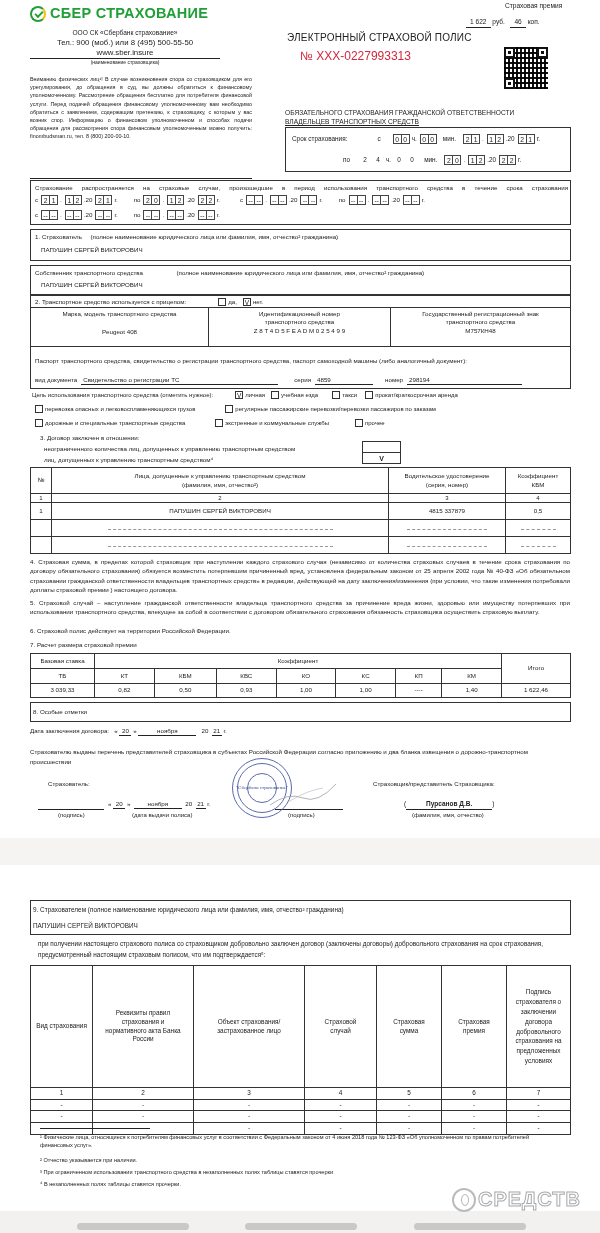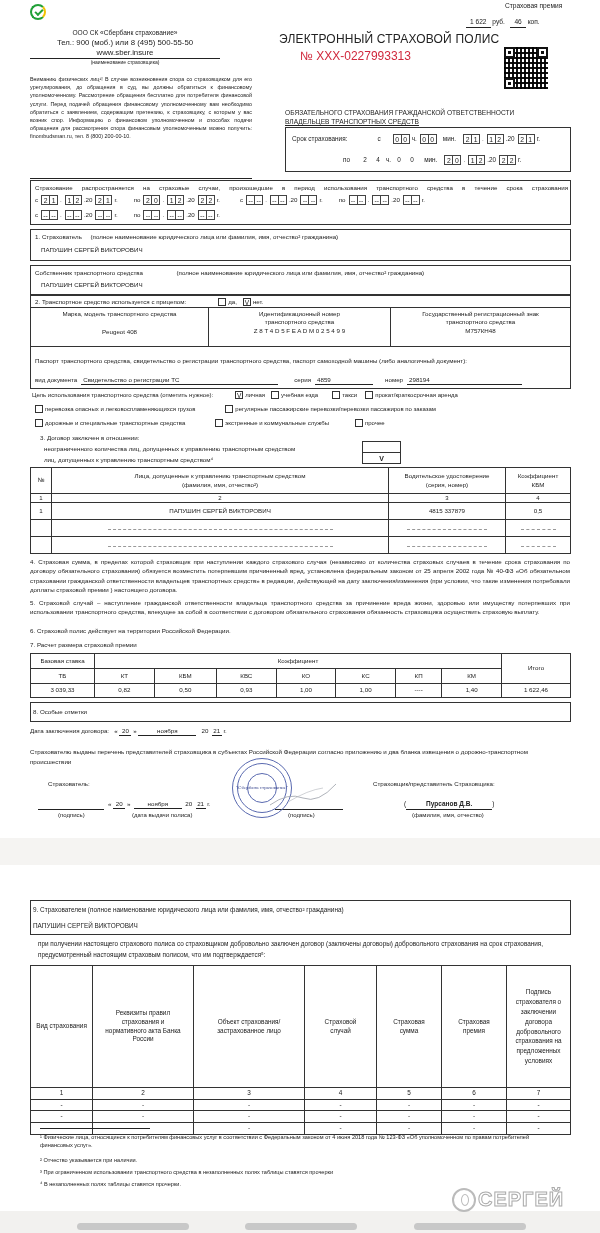--- a/index.html
+++ b/index.html
@@ -11,21 +11,21 @@
 .logo-text{font-size:14.5px;font-weight:bold;color:#21a038;letter-spacing:0.3px}
 .ins-info{left:30px;top:29px;width:190px;text-align:center;font-size:6.6px;line-height:1.3}
 .ins-info .ph{font-size:7.8px}
 .ins-info .www{font-size:7.8px;border-bottom:1px solid #222;width:190px;margin:0 auto}
 .ins-info .cap{font-size:5px}
 .notice{left:30px;top:75px;width:222px;text-align:justify;font-size:5.4px;line-height:1.52}
 .hr1{left:30px;top:178px;width:222px;border-top:1px solid #222}
 .prem-label{left:505px;top:2px;font-size:6.6px}
 .prem-amt{left:466px;top:18px;font-size:6.6px}
 .prem-amt span.u{border-bottom:1px solid #222;display:inline-block;padding:0 4px}
-.title{left:279px;top:31px;font-size:12px;letter-spacing:0.2px}
+.title{left:287px;top:31px;font-size:10px;letter-spacing:0.2px}
 .polno{left:300px;top:48px;font-size:12px;color:#d0283c}
 .qr{left:504px;top:47px;width:44px;height:42px;background-image:repeating-linear-gradient(90deg,#111 0 2px,#fff 2px 4px),repeating-linear-gradient(0deg,#111 0 2px,#fff 2px 5px);background-blend-mode:multiply;position:absolute}
 .qr .f{position:absolute;width:11px;height:11px;border:2.5px solid #111;background:#fff}
 .qr .f:after{content:"";position:absolute;left:2px;top:2px;width:2.5px;height:2.5px;background:#111}
 .osago{left:285px;top:108px;font-size:6.6px;line-height:1.4;width:260px}
 .box{border:1px solid #333;position:absolute}
 .cell{display:inline-block;width:9px;height:10px;border:1px solid #444;text-align:center;font-size:6.8px;line-height:9px;margin-right:-1px;vertical-align:middle}
 .cells{display:inline-flex;vertical-align:middle}
 .row{display:flex;align-items:center;gap:3px;white-space:nowrap}
 .lbl{font-size:6.4px}
@@ -46,20 +46,21 @@
 .watermark{left:452px;top:1186px;display:flex;align-items:center;gap:2px;position:absolute}
 .watermark .o{width:24px;height:24px;border:2px solid #bbb;border-radius:50%;position:relative}
 .watermark .o:after{content:"";position:absolute;left:7px;top:4px;width:6px;height:10px;border:1.5px solid #bbb;border-radius:50%}
 .watermark .w{font-size:20px;font-weight:bold;color:#fff;-webkit-text-stroke:1px #aaa;letter-spacing:1px}
 </style>
 </head>
 <body>
 
 <div class="abs logo">
   <span class="logo-mark"></span>
+  <span class="logo-text">СБЕР СТРАХОВАНИЕ</span>
 </div>
 <div class="abs ins-info">
   <div>ООО СК «Сбербанк страхование»</div>
   <div class="ph">Тел.: 900 (моб.) или 8 (495) 500-55-50</div>
   <div class="www">www.sber.insure</div>
   <div class="cap">(наименование страховщика)</div>
 </div>
 <div class="abs notice">Вниманию физических лиц¹! В случае возникновения спора со страховщиком для его урегулирования, до обращения в суд, вы должны обратиться к финансовому уполномоченному. Рассмотрение обращения бесплатно для потребителя финансовой услуги. Перед подачей обращения финансовому уполномоченному вам необходимо обратиться с заявлением, содержащим претензию, к страховщику, с которым у вас возник спор. Информацию о финансовом уполномоченном и способах подачи обращения для рассмотрения спора финансовым уполномоченным можно получить: finombudsman.ru, тел. 8 (800) 200-00-10.</div>
 <div class="abs hr1"></div>
 
@@ -515,14 +516,14 @@
 <div class="fn" style="top:1156px">² Отчество указывается при наличии.</div>
 <div class="fn" style="top:1168px">³ При ограниченном использовании транспортного средства в незаполненных полях таблицы ставятся прочерки</div>
 <div class="fn" style="top:1180px">⁴ В незаполненных полях таблицы ставятся прочерки.</div>
 
 <div class="gray-bottom"></div>
 <div class="pill" style="left:77px"></div>
 <div class="pill" style="left:245px"></div>
 <div class="pill" style="left:414px"></div>
 <div class="watermark">
   <span class="o"></span>
-  <span class="w">СЕРГЕЙ</span>
+  <span class="w">СРЕДСТВ</span>
 </div>
 
 </body></html>

